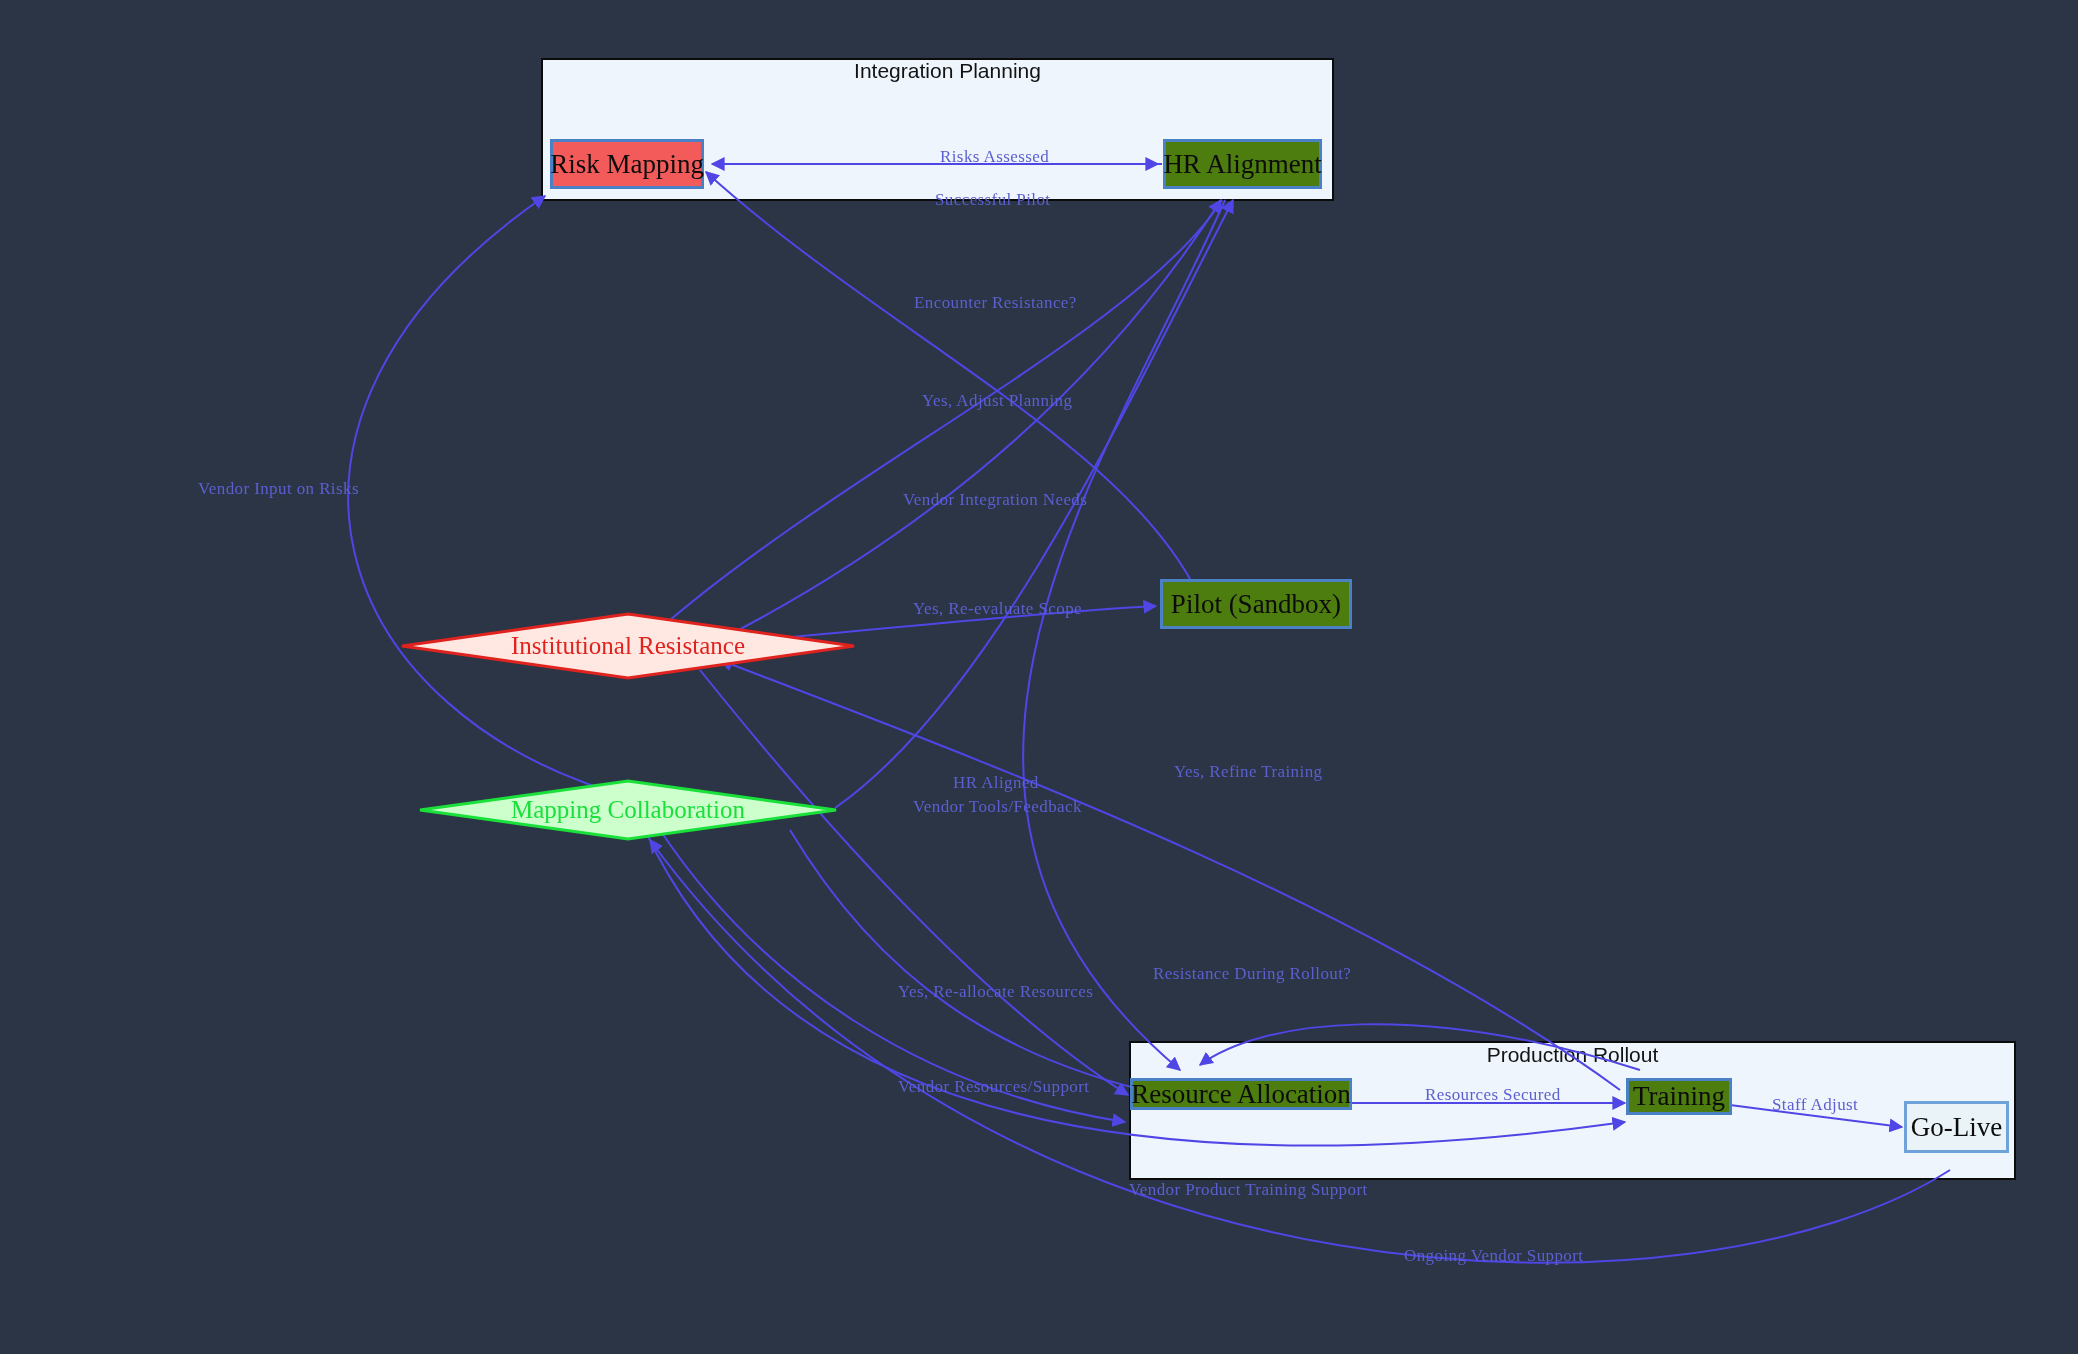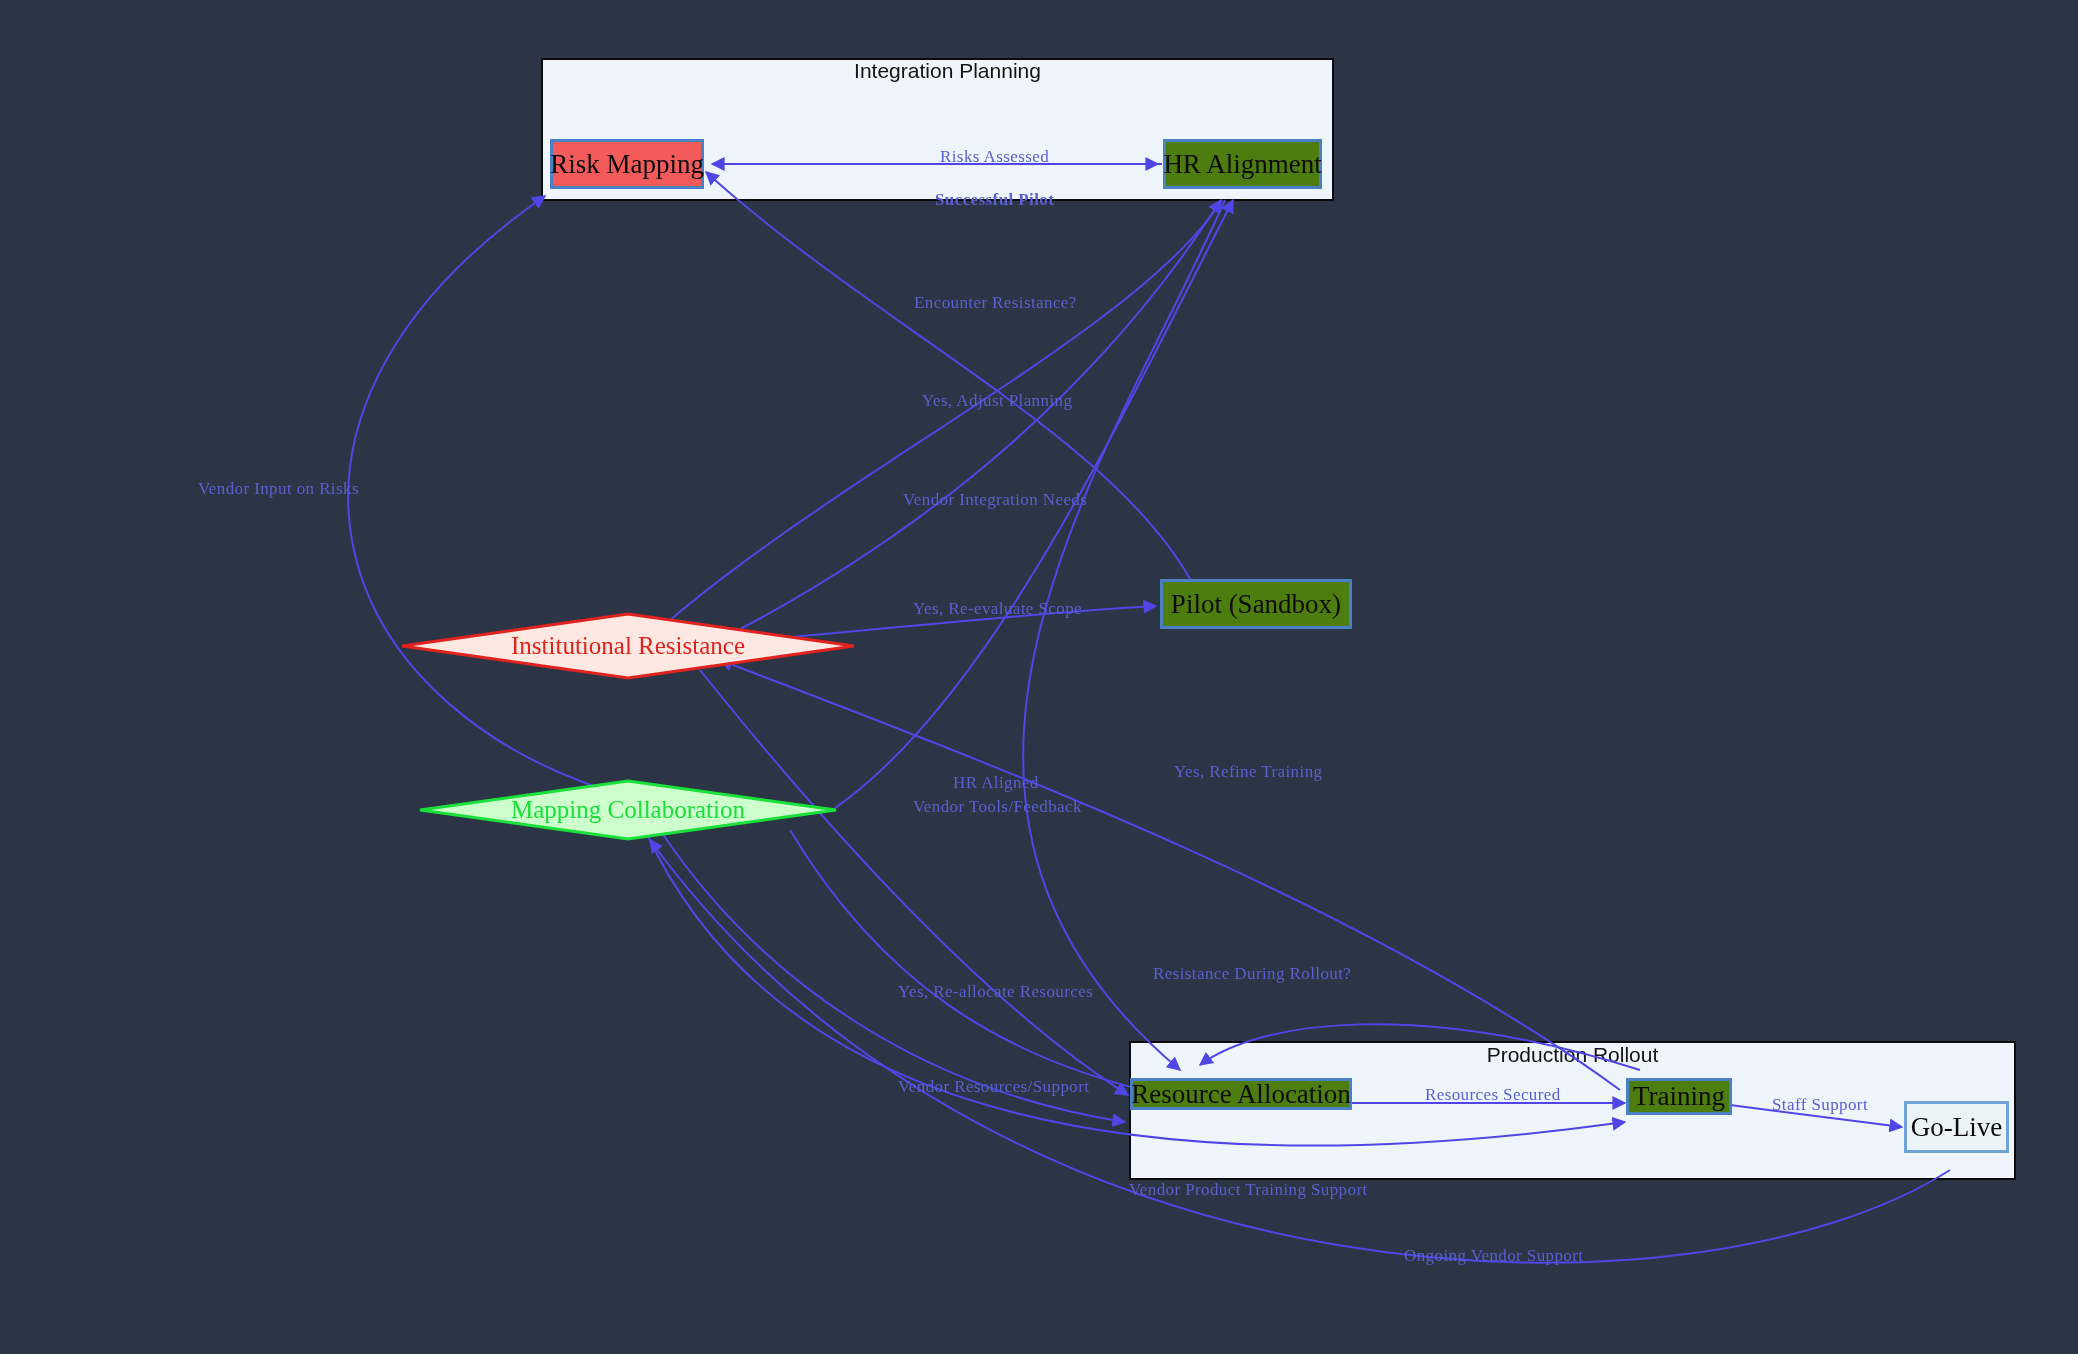--- a/index.html
+++ b/index.html
@@ -167,21 +167,21 @@
   </svg>
   <div class="diamond-label dl-red" style="left:400px;top:612px;width:456px;height:68px;">Institutional Resistance</div>
 
   <svg style="position:absolute;left:418px;top:779px;width:420px;height:62px;" viewBox="0 0 420 62">
     <polygon points="210,2 418,31 210,60 2,31" fill="#ccffcc" stroke="#1ae03a" stroke-width="3"></polygon>
   </svg>
   <div class="diamond-label dl-green" style="left:418px;top:779px;width:420px;height:62px;">Mapping Collaboration</div>
 
   <div class="edge-label on-light" style="left:940px;top:147px;">Risks Assessed</div>
 
-  <div class="edge-label on-light" style="left:935px;top:190px;font-weight:bold;">Successful Pilot</div>
+  <div class="edge-label on-light" style="left:935px;top:190px;">Successful Pilot</div>
 
   <div class="edge-label" style="left:914px;top:293px;">Encounter Resistance?</div>
 
   <div class="edge-label" style="left:922px;top:391px;">Yes, Adjust Planning</div>
 
   <div class="edge-label" style="left:903px;top:490px;">Vendor Integration Needs</div>
 
   <div class="edge-label" style="left:913px;top:599px;">Yes, Re-evaluate Scope</div>
 
   <div class="edge-label" style="left:198px;top:479px;">Vendor Input on Risks</div>
@@ -193,19 +193,19 @@
   <div class="edge-label" style="left:1174px;top:762px;">Yes, Refine Training</div>
 
   <div class="edge-label" style="left:1153px;top:964px;">Resistance During Rollout?</div>
 
   <div class="edge-label" style="left:898px;top:982px;">Yes, Re-allocate Resources</div>
 
   <div class="edge-label" style="left:898px;top:1077px;">Vendor Resources/Support</div>
 
   <div class="edge-label on-light" style="left:1425px;top:1085px;">Resources Secured</div>
 
-  <div class="edge-label on-light" style="left:1772px;top:1095px;">Staff Support</div>
+  <div class="edge-label on-light" style="left:1772px;top:1095px;">Staff Adjust</div>
 
   <div class="edge-label" style="left:1129px;top:1180px;">Vendor Product Training Support</div>
 
   <div class="edge-label" style="left:1404px;top:1246px;">Ongoing Vendor Support</div>
 
 </div>
 
 </body></html>

